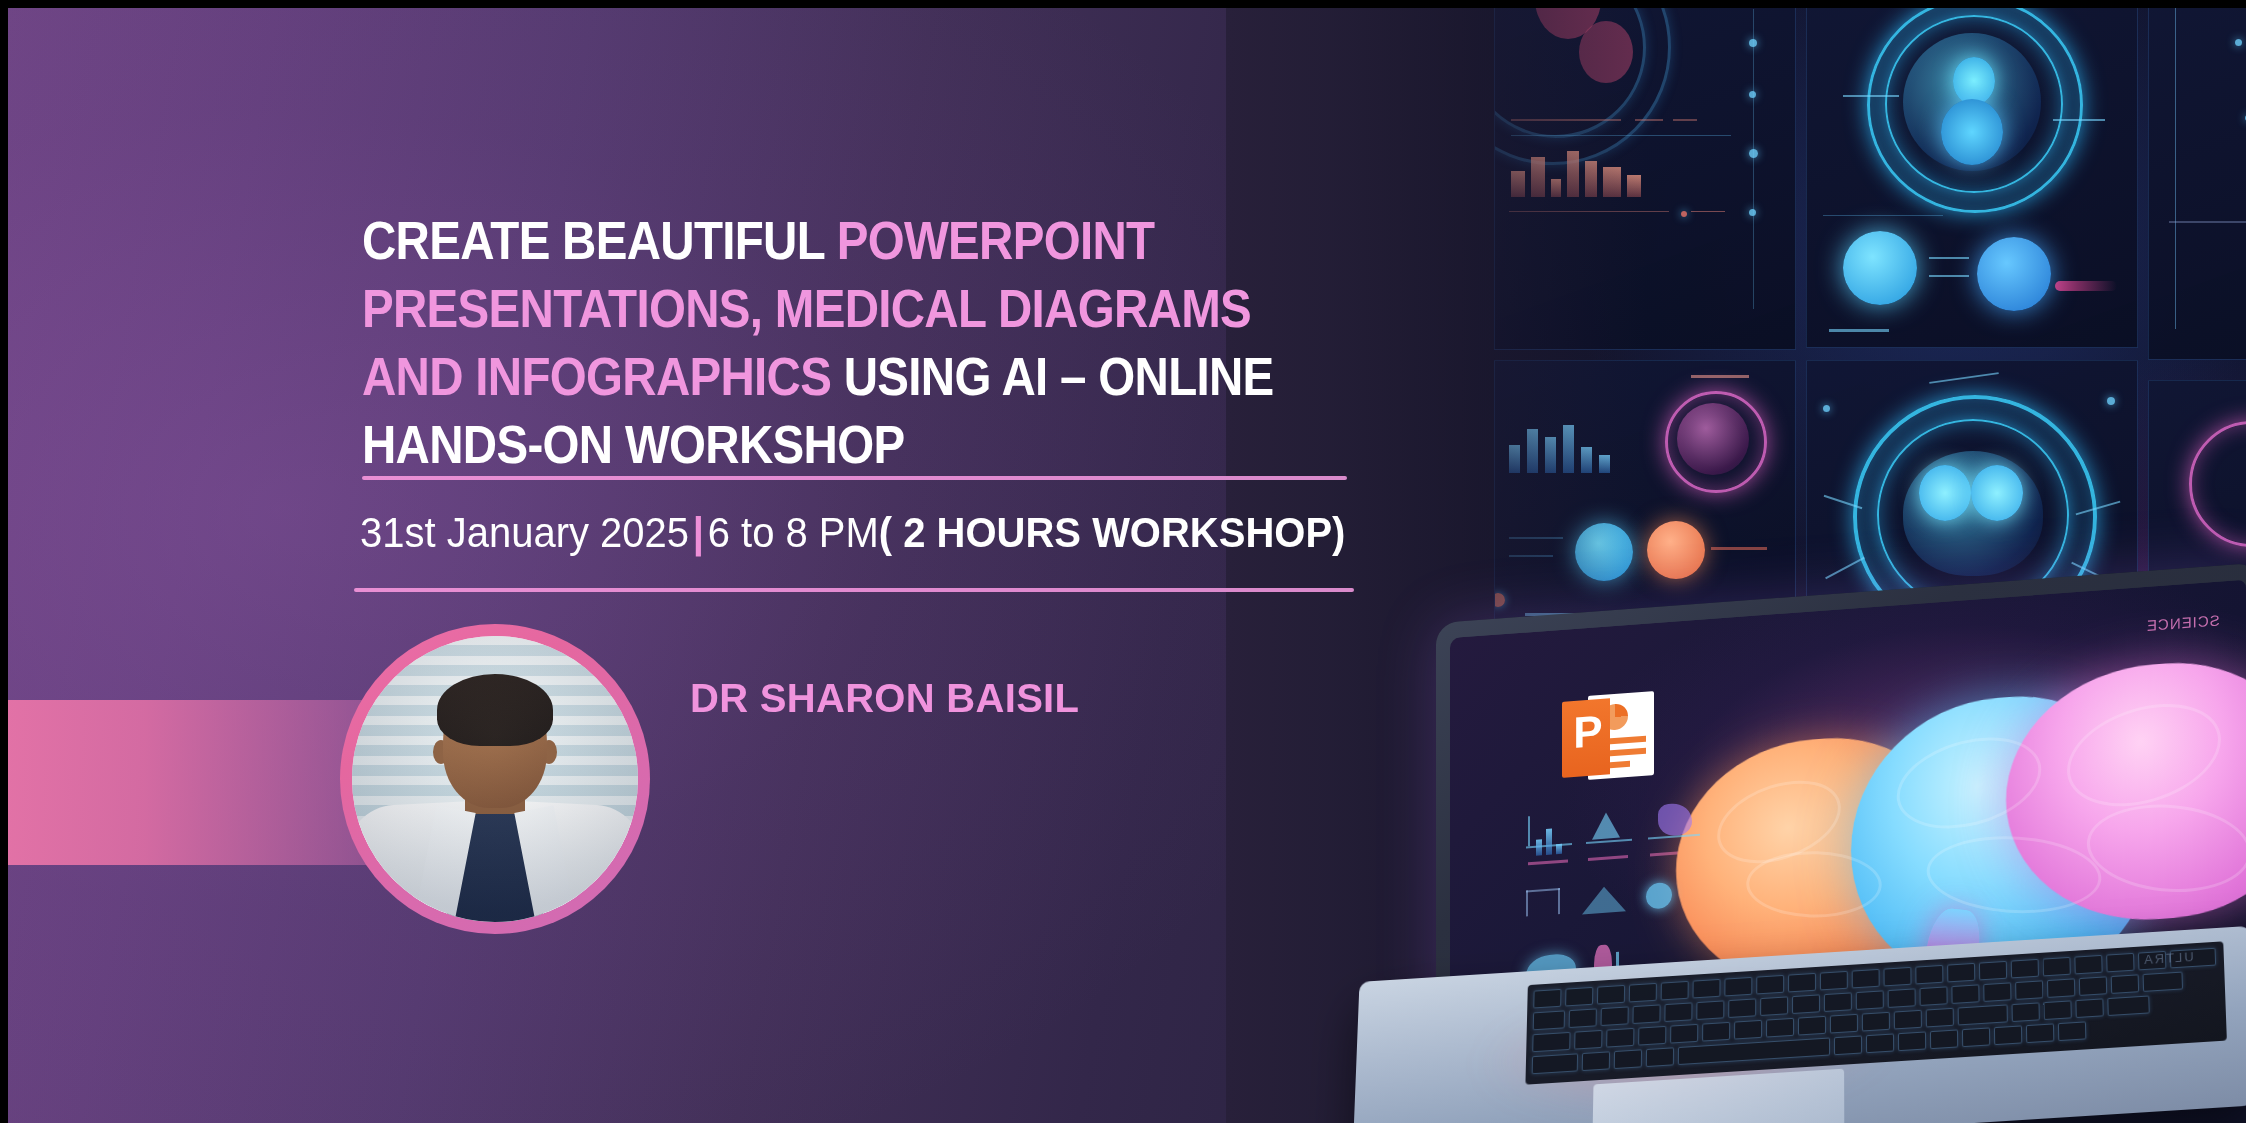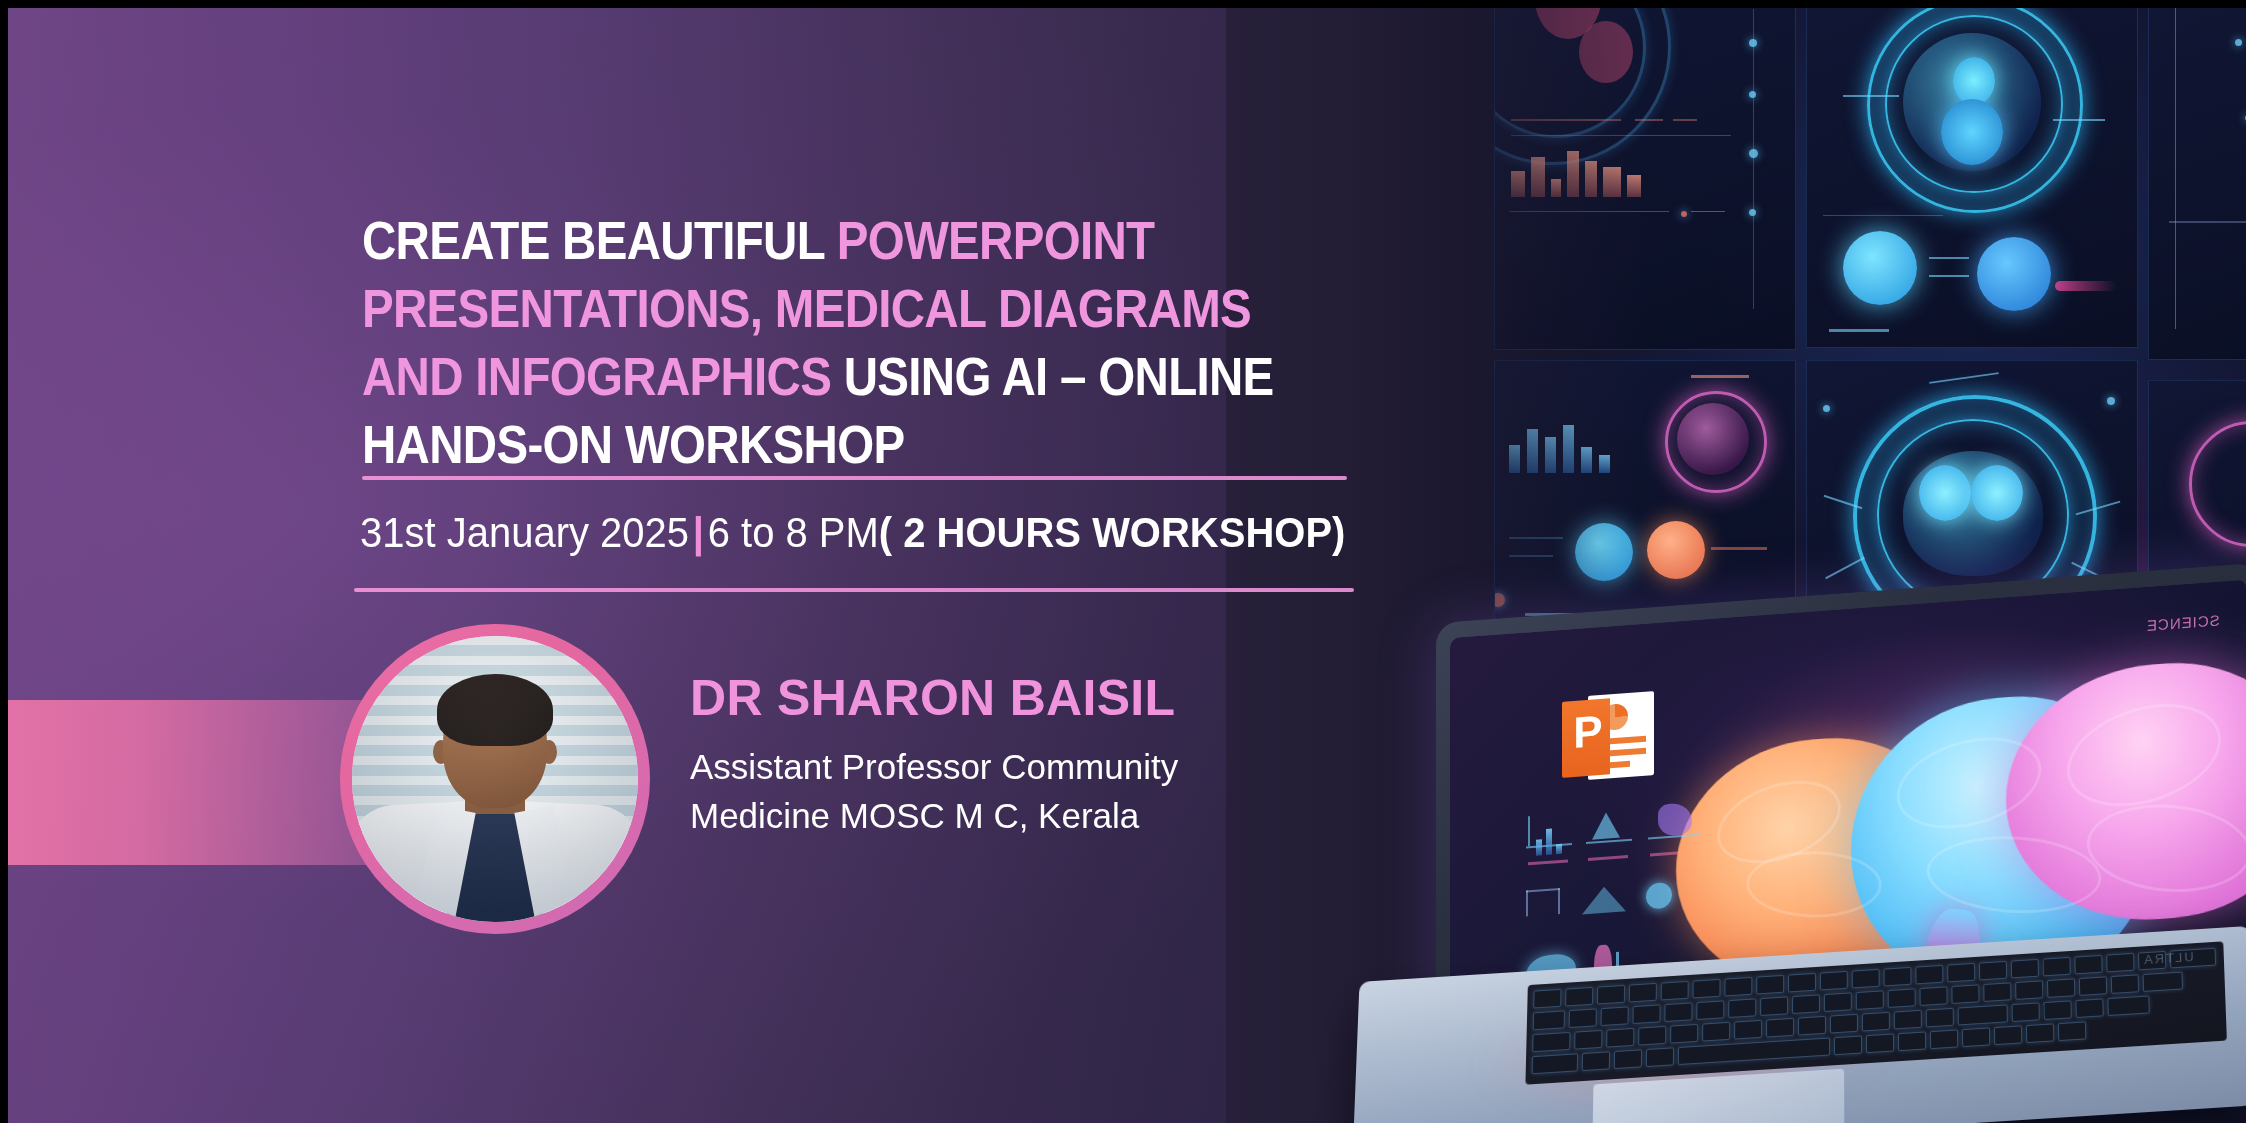--- a/index.html
+++ b/index.html
@@ -516,21 +516,21 @@
   .speaker {
     position: absolute;
     left: 690px;
     top: 672px;
     width: 720px;
     z-index: 21;
   }
   .speaker-name {
     font-family: "Liberation Sans", sans-serif;
     font-weight: bold;
-    font-size: 50px;
+    font-size: 40px;
     line-height: 52px;
     letter-spacing: 0.3px;
     color: #f093dd;
     text-transform: uppercase;
   }
   .speaker-role {
     margin-top: 18px;
     font-family: "Liberation Sans", sans-serif;
     font-size: 35px;
     line-height: 49px;
@@ -816,19 +816,15 @@
       <div class="person-ear-l"></div>
       <div class="person-ear-r"></div>
       <div class="person-head"></div>
       <div class="person-hair"></div>
       <div class="avatar-shade"></div>
     </div>
   </div>
 
   <div class="speaker">
     <div class="speaker-name">DR SHARON BAISIL</div>
-    <div class="speaker-role">
-      <div>Assistant Professor Community</div>
-      <div>Medicine MOSC M C, Kerala</div>
-    </div>
   </div>
 
 </div>
 
 </body></html>

